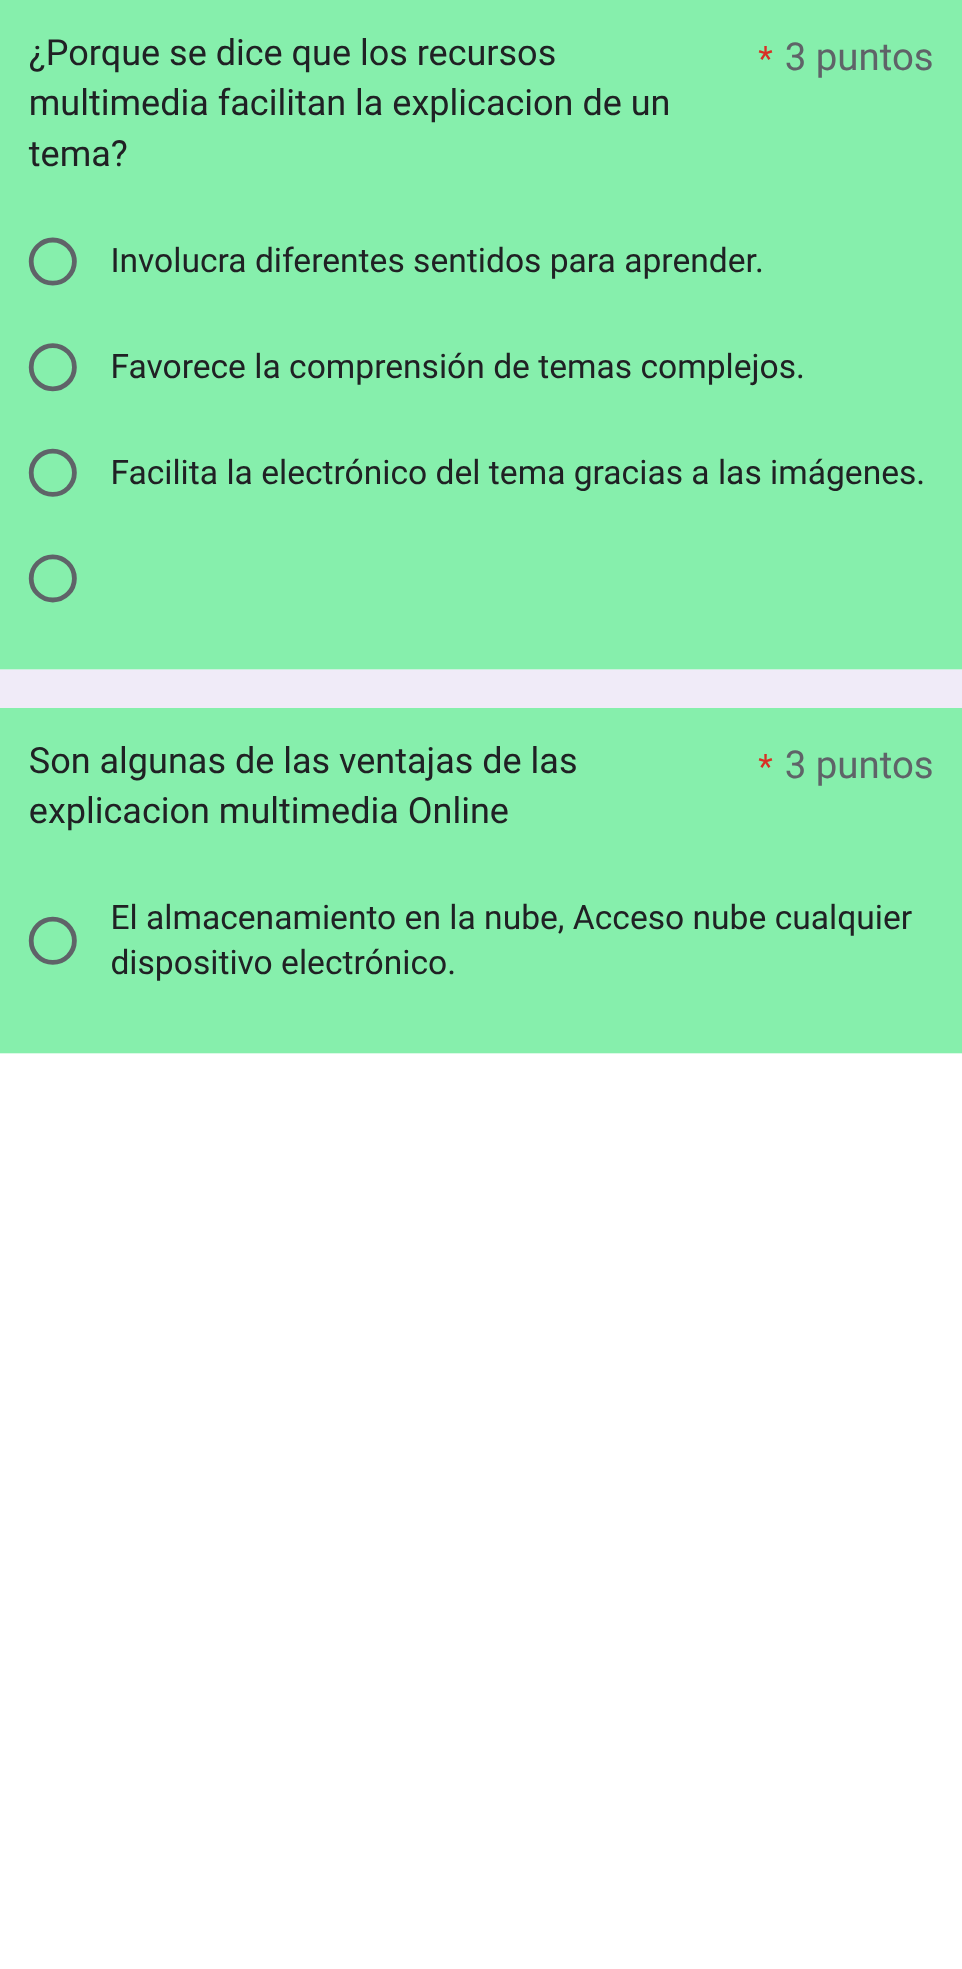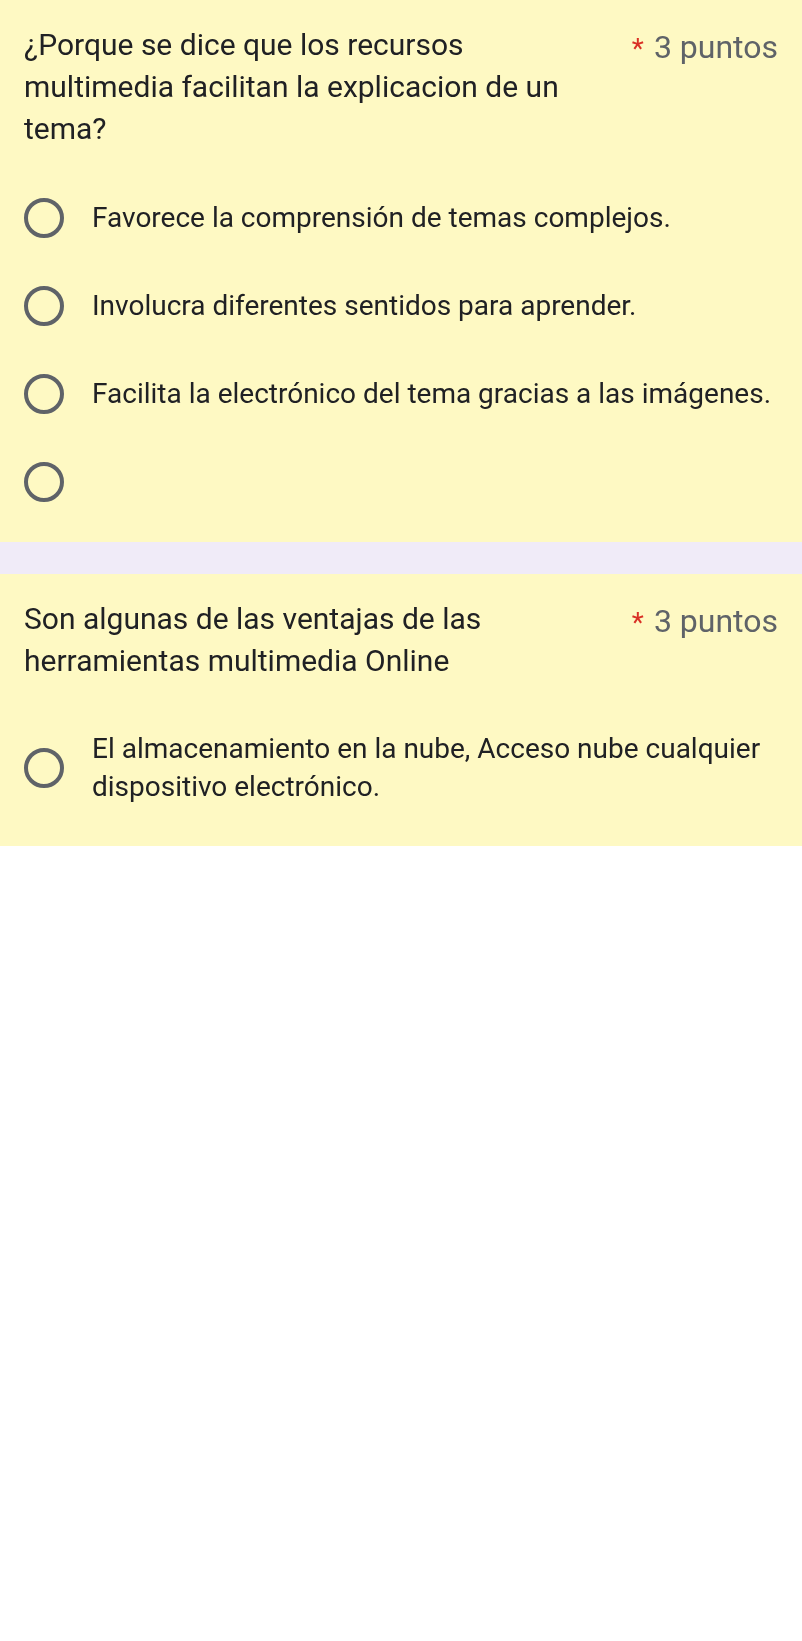--- a/index.html
+++ b/index.html
@@ -3,22 +3,22 @@
 <meta charset="utf-8">
 <style>
   * { box-sizing: border-box; margin: 0; padding: 0; }
   body {
     font-family: Roboto, Arial, sans-serif;
     background: #fff;
     width: 802px;
     color: #202124;
   }
   .card {
-    background: #fef9c3;
-    padding: 24px 24px 40px 24px;
+    background: #86efac;
+    padding: 24px 24px 56px 24px;
   }
   .gap {
     height: 32px;
     background: #f0ebf8;
   }
   .question-header {
     display: flex;
     align-items: flex-start;
     gap: 12px;
     margin-bottom: 48px;
@@ -76,41 +76,41 @@
   <div class="question-header">
     <div class="question-text">¿Porque se dice que los recursos multimedia facilitan la explicacion de un tema?</div>
     <div class="req-points">
       <span class="asterisk">*</span>
       <span class="points">3 puntos</span>
     </div>
   </div>
   <div class="options">
     <div class="option">
       <div class="radio"></div>
-      <div class="option-label">Favorece la comprensión de temas complejos.</div>
+      <div class="option-label">Involucra diferentes sentidos para aprender.</div>
     </div>
     <div class="option">
       <div class="radio"></div>
-      <div class="option-label">Involucra diferentes sentidos para aprender.</div>
+      <div class="option-label">Favorece la comprensión de temas complejos.</div>
     </div>
     <div class="option">
       <div class="radio"></div>
       <div class="option-label">Facilita la electrónico del tema gracias a las imágenes.</div>
     </div>
     <div class="option">
       <div class="radio"></div>
     </div>
   </div>
 </div>
 
 <div class="gap"></div>
 
 <div class="card">
   <div class="question-header">
-    <div class="question-text">Son algunas de las ventajas de las herramientas multimedia Online</div>
+    <div class="question-text">Son algunas de las ventajas de las explicacion multimedia Online</div>
     <div class="req-points">
       <span class="asterisk">*</span>
       <span class="points">3 puntos</span>
     </div>
   </div>
   <div class="options">
     <div class="option">
       <div class="radio"></div>
       <div class="option-label">El almacenamiento en la nube, Acceso nube cualquier dispositivo electrónico.</div>
     </div>

